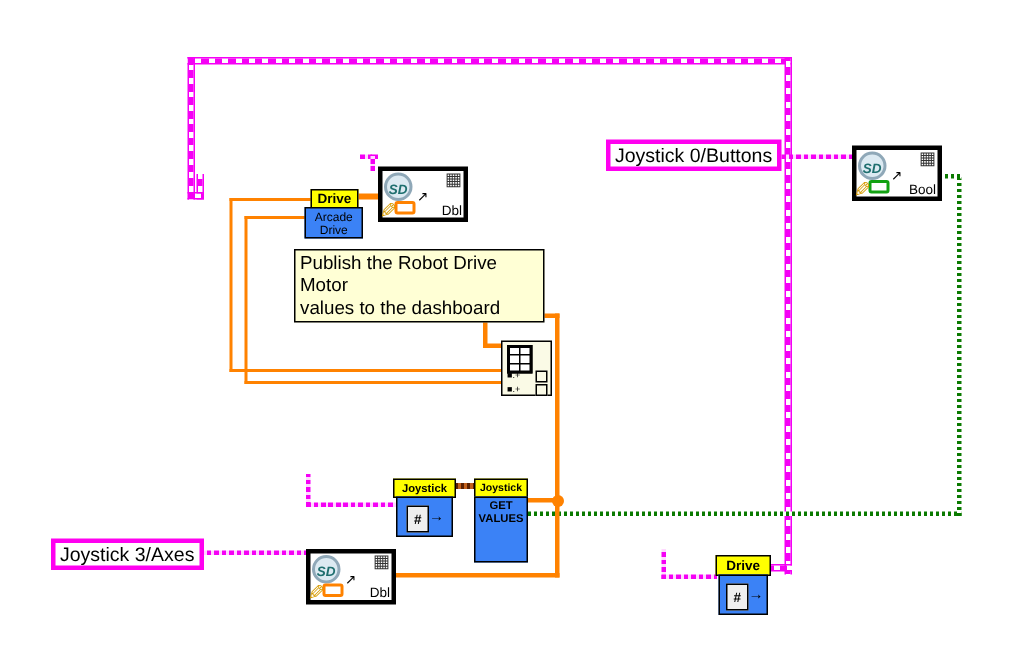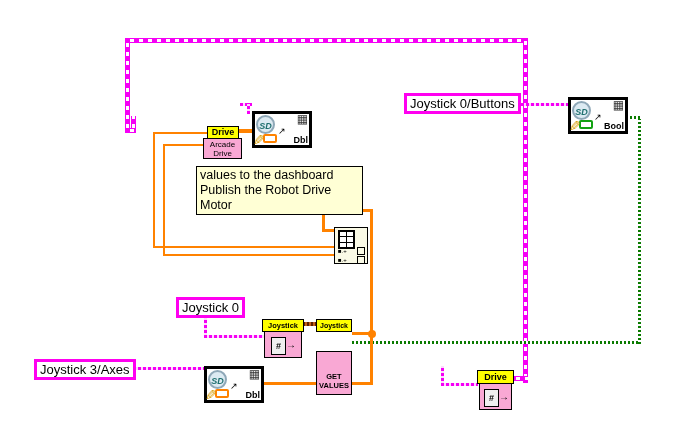--- a/index.html
+++ b/index.html
@@ -20,33 +20,33 @@
   .junction{position:absolute;width:8px;height:8px;background:#FF8200;border-radius:50%;z-index:3;}
   
   .slabel{position:absolute;z-index:5;background:#fff;border:3px solid #FF00F0;color:#000;
           font-size:13px;line-height:15px;padding:0 3px;white-space:nowrap;}
   
   .comment{position:absolute;z-index:4;background:#FFFFD5;border:1px solid #000;color:#000;
            font-size:12.5px;line-height:15px;padding:1px 3px;width:159px;}
   
   .nhead{position:absolute;z-index:4;background:#FFFF00;border:1px solid #000;color:#000;
          font-weight:bold;text-align:center;box-sizing:border-box;}
-  .nbody{position:absolute;z-index:4;background:#f9a8d4;border:1px solid #000;color:#000;
+  .nbody{position:absolute;z-index:4;background:#3b82f6;border:1px solid #000;color:#000;
          text-align:center;box-sizing:border-box;}
   .sdnode{position:absolute;z-index:4;width:60px;height:37px;background:#fff;border:3px solid #000000;box-sizing:border-box;}
   .sdcircle{position:absolute;left:1px;top:1px;width:19px;height:19px;border:2px solid #8FA8B8;border-radius:50%;
             background:#DCEAF2;color:#1F6F6F;font-size:9px;font-weight:bold;font-style:italic;
             text-align:center;line-height:19px;box-sizing:border-box;}
   .sdgrid{position:absolute;right:1px;top:-2px;font-size:12px;color:#333;line-height:14px;}
   .sdrect{position:absolute;left:8px;top:20px;width:10px;height:5px;border-radius:2px;box-sizing:content-box;}
   .sdrect.dbl{border:2px solid #FF8200;}
   .sdrect.bool{border:2px solid #12A112;}
   .sdarrow{position:absolute;left:23px;top:12px;font-size:9px;color:#000;}
   .sdpencil{position:absolute;left:-2px;bottom:-3px;font-size:14px;color:#D79B00;transform:scaleX(-1);}
-  .sdtype{position:absolute;right:1px;bottom:0px;font-size:9px;font-weight:bold;color:#000;}
+  .sdtype{position:absolute;right:1px;bottom:0px;font-size:9px;font-weight:normal;color:#000;}
   .docicon{position:absolute;width:13px;height:16px;border:1px solid #000;background:#EFEFEF;color:#000;
            font-size:9px;font-weight:bold;text-align:center;line-height:16px;}
   .docarrow{position:absolute;font-size:10px;color:#000;line-height:10px;}
   .ianode{position:absolute;z-index:4;left:334px;top:227px;width:34px;height:37px;background:#FAFAE6;
           border:1px solid #000;box-sizing:border-box;}
   .iagrid{position:absolute;left:3px;top:2px;width:13px;height:15px;border:2px solid #000;background:#000;
           display:grid;grid-template-columns:1fr 1fr;grid-template-rows:1fr 1fr 1fr;gap:1px;box-sizing:content-box;}
   .iagrid div{background:#fff;}
   .iarow{position:absolute;left:3px;font-size:6px;color:#000;line-height:6px;letter-spacing:0;}
   .iasq{position:absolute;left:22px;width:6px;height:6px;border:1px solid #000;background:#FAFAE6;}
@@ -88,26 +88,25 @@
   <div class="wire or" style="left:352px;top:332px;width:21px;height:3px;"></div>
   <div class="wire or" style="left:370px;top:209px;width:3px;height:126px;"></div>
   <div class="wire or" style="left:322px;top:209px;width:51px;height:3px;"></div>
   <div class="wire or" style="left:322px;top:209px;width:3px;height:23px;"></div>
   <div class="wire or" style="left:322px;top:229px;width:14px;height:3px;"></div>
   <div class="wire or" style="left:370px;top:332px;width:3px;height:53px;"></div>
   <div class="wire or" style="left:242px;top:382px;width:131px;height:3px;"></div>
   <div class="junction" style="left:368px;top:330px;"></div>
 
   <div class="slabel" style="left:404px;top:93px;">Joystick 0/Buttons</div>
-  <div class="slabel" style="left:176px;top:297px;">Joystick 0</div>
   <div class="slabel" style="left:34px;top:359px;">Joystick 3/Axes</div>
 
   <div class="comment" style="left:196px;top:166px;">
+    <div>Publish the Robot Drive Motor</div>
     <div>values to the dashboard</div>
-    <div>Publish the Robot Drive Motor</div>
   </div>
 
   <div class="nhead" style="left:207px;top:126px;width:32px;height:13px;font-size:9px;line-height:11px;">Drive</div>
   <div class="nbody" style="left:203px;top:138px;width:39px;height:21px;font-size:8px;line-height:9px;padding-top:1px;">
     <div>Arcade</div>
     <div>Drive</div>
   </div>
 
   <div class="sdnode" style="left:252px;top:111px;">
     <div class="sdcircle">SD</div>
@@ -151,21 +150,21 @@
     <div class="iasq" style="top:28px;"></div>
   </div>
 
   <div class="nhead" style="left:262px;top:319px;width:42px;height:13px;font-size:7.5px;line-height:11px;">Joystick</div>
   <div class="nbody" style="left:264px;top:331px;width:38px;height:27px;">
     <div class="docicon" style="left:6px;top:5px;">#</div>
     <div class="docarrow" style="left:21px;top:8px;">→</div>
   </div>
 
   <div class="nhead" style="left:316px;top:319px;width:36px;height:13px;font-size:7px;line-height:11px;">Joystick</div>
-  <div class="nbody" style="left:316px;top:331px;width:36px;height:44px;font-size:7.5px;font-weight:bold;line-height:9px;padding-top:20px;margin-top:20px;">
+  <div class="nbody" style="left:316px;top:331px;width:36px;height:44px;font-size:7.5px;font-weight:bold;line-height:9px;padding-top:0;">
     <div>GET</div>
     <div>VALUES</div>
   </div>
 
   <div class="nhead" style="left:477px;top:370px;width:37px;height:14px;font-size:9px;line-height:12px;">Drive</div>
   <div class="nbody" style="left:479px;top:383px;width:33px;height:27px;">
     <div class="docicon" style="left:4px;top:5px;">#</div>
     <div class="docarrow" style="left:19px;top:8px;">→</div>
   </div>
 

